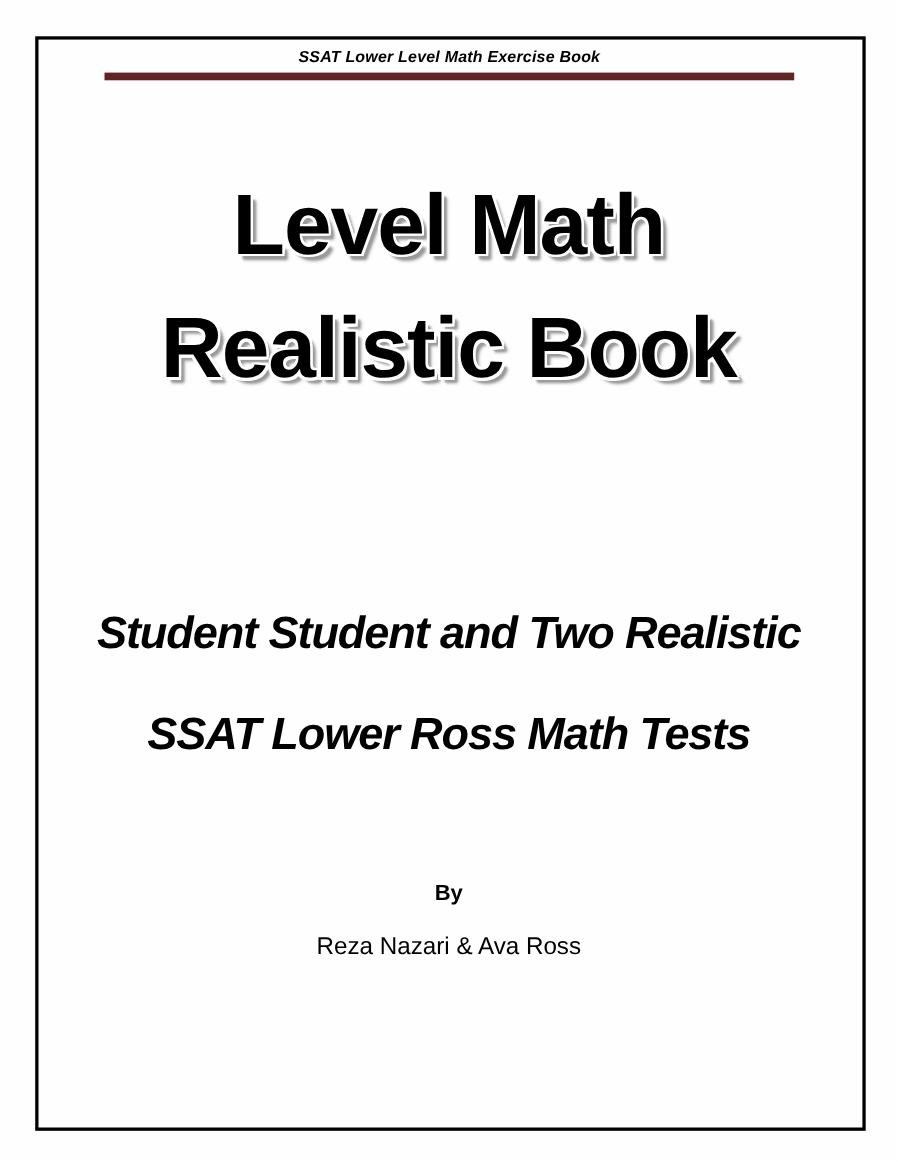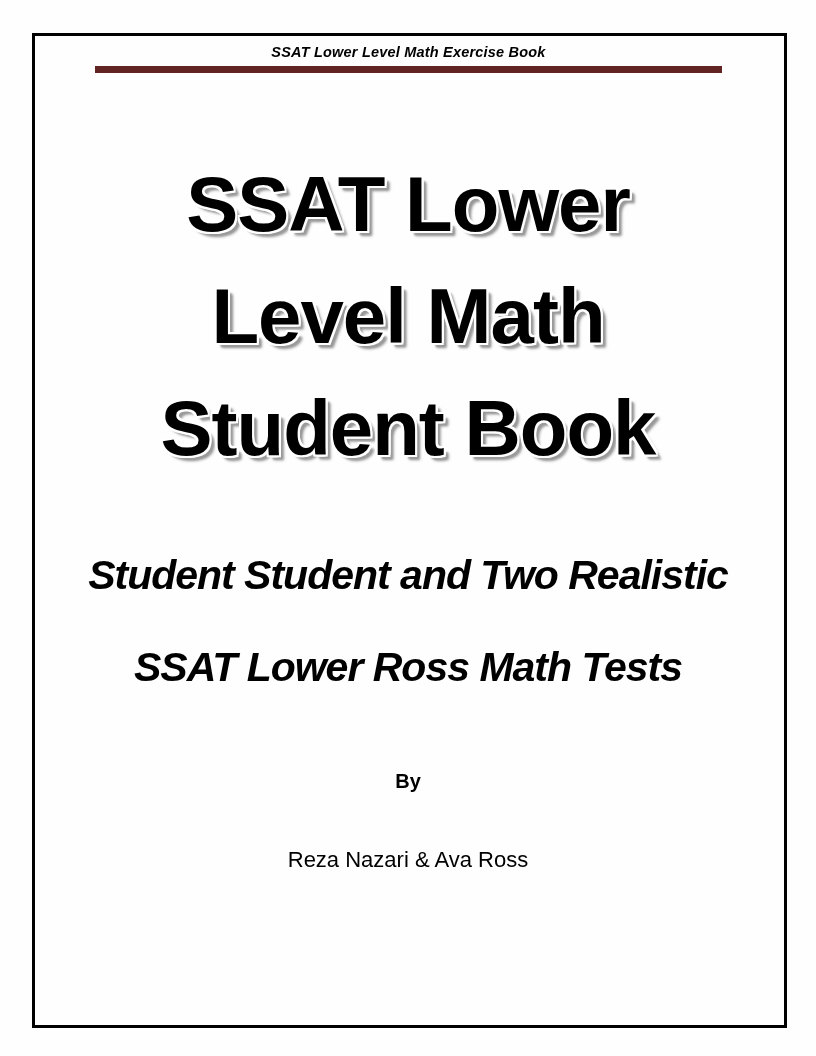--- a/index.html
+++ b/index.html
@@ -80,21 +80,21 @@
     line-height: 50px;
     font-weight: bold;
     font-style: italic;
     letter-spacing: -1px;
     white-space: nowrap;
   }
   .subtitle-line-1 { top: 550px; }
   .subtitle-line-2 { top: 642px; }
   .byline-label {
     position: absolute;
-    top: 768px;
+    top: 799px;
     left: 0;
     width: 816px;
     text-align: center;
     font-size: 20px;
     line-height: 26px;
     font-weight: bold;
   }
   .authors-line {
     position: absolute;
     top: 846px;
@@ -111,23 +111,22 @@
 
 <div class="page">
 
   <div class="border-frame"></div>
 
   <div class="running-header">SSAT Lower Level Math Exercise Book</div>
 
   <div class="header-rule"></div>
 
   <div class="title-block">
-    <div class="title-line">SSAT Lower</div>
     <div class="title-line">Level Math</div>
-    <div class="title-line">Student Book</div>
+    <div class="title-line">Realistic Book</div>
   </div>
 
   <div class="subtitle-line subtitle-line-1">Student Student and Two Realistic</div>
 
   <div class="subtitle-line subtitle-line-2">SSAT Lower Ross Math Tests</div>
 
   <div class="byline-label">By</div>
 
   <div class="authors-line">Reza Nazari &amp; Ava Ross</div>
 

